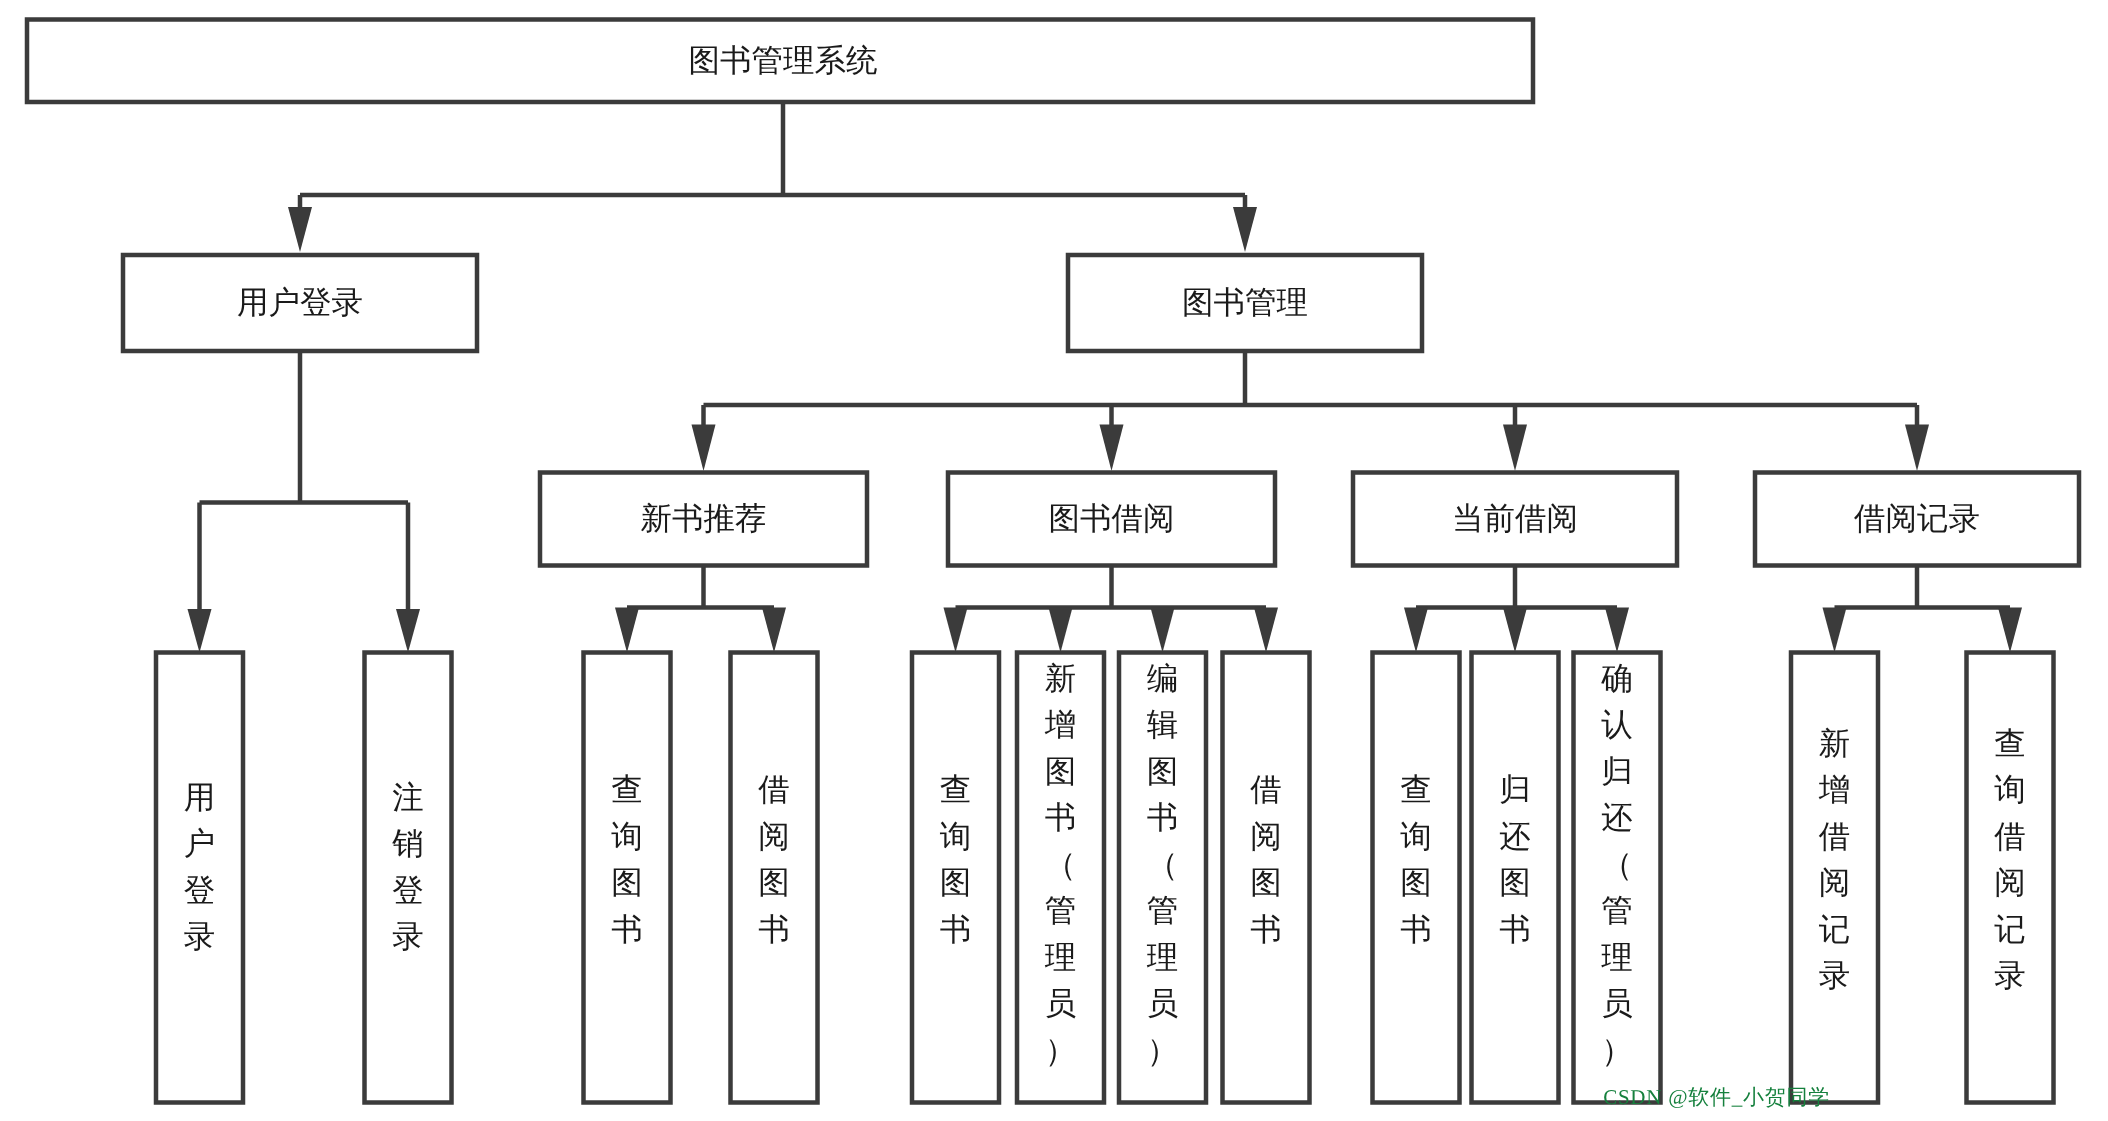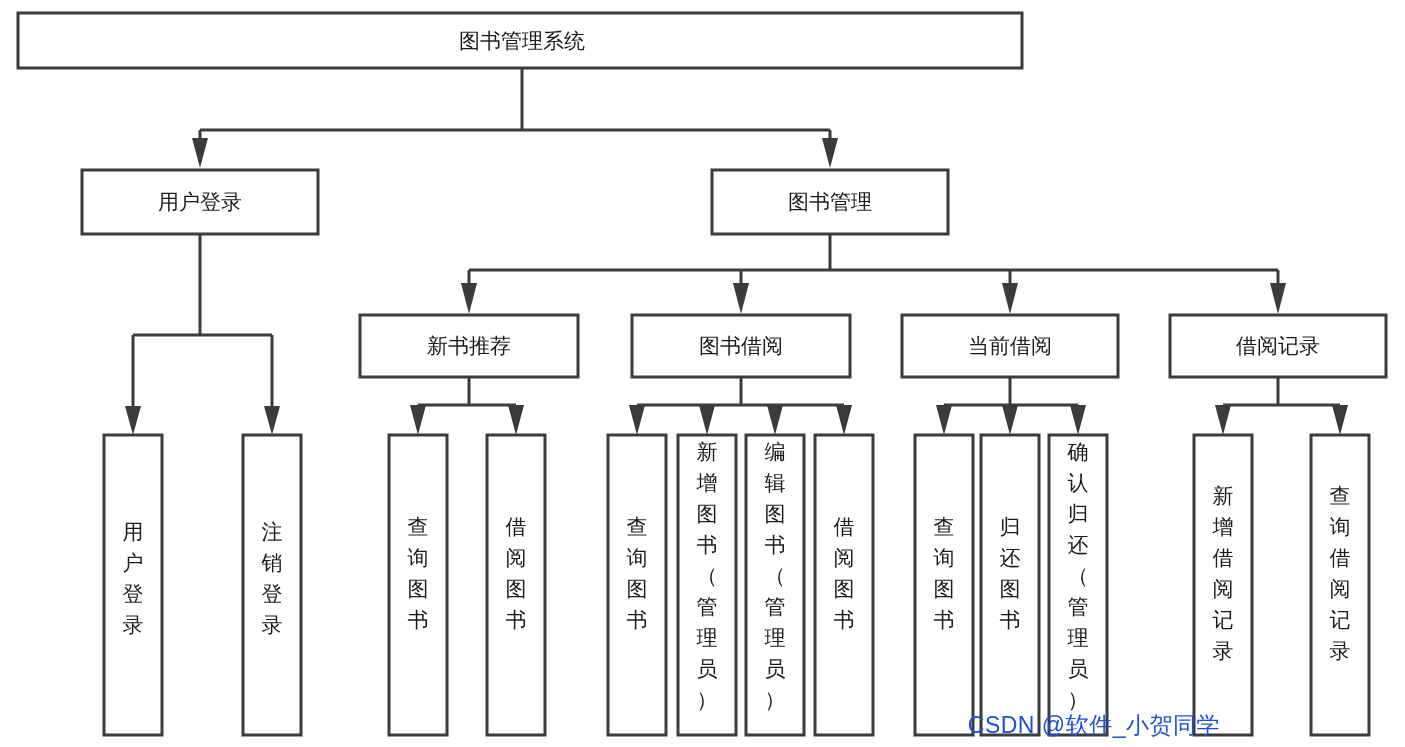--- a/index.html
+++ b/index.html
@@ -50,23 +50,23 @@
     fill: none;
   }
   .arrow-head {
     fill: #3b3b3b;
     stroke: none;
   }
   .watermark {
     position: absolute;
     right: 8px;
     bottom: 6px;
-    font-family: Liberation Sans, sans-serif;
-    font-size: 23px;
-    color: #1d4ed8;
+    font-family: Liberation Serif, serif;
+    font-size: 14px;
+    color: #15803d;
     letter-spacing: 0.5px;
     white-space: nowrap;
     user-select: none;
   }
 </style>
 </head>
 <body>
 
 <div id="diagram-root">
 

